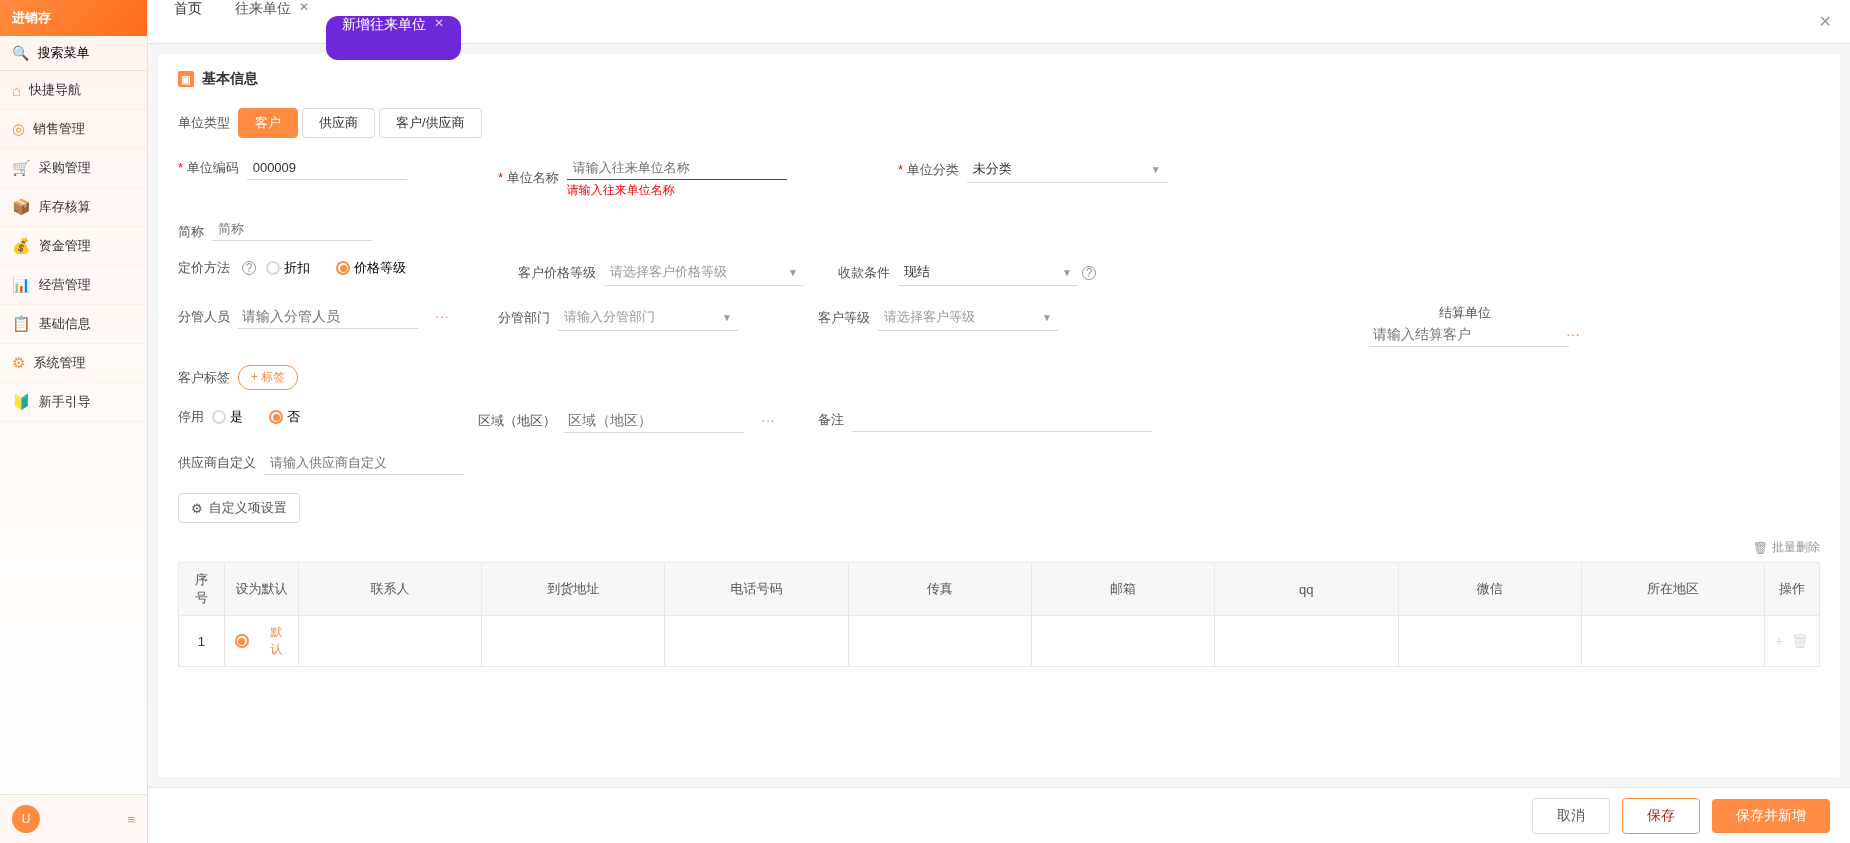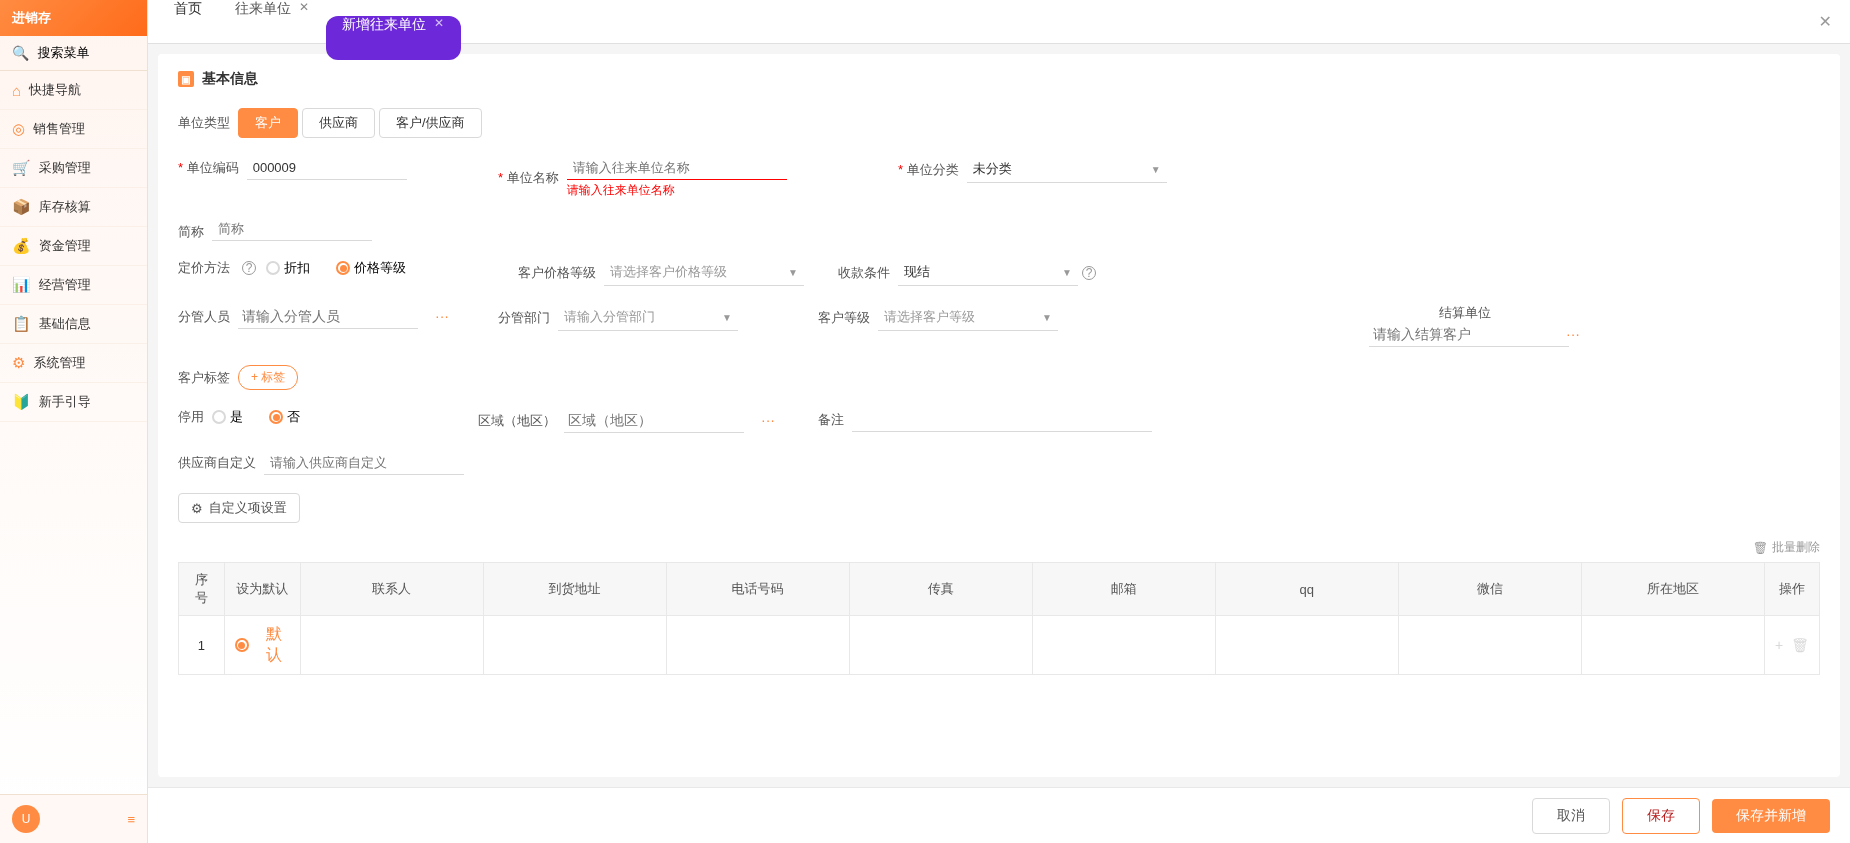--- a/index.html
+++ b/index.html
@@ -630,21 +630,21 @@
             <th>所在地区</th>
             <th>操作</th>
           </tr>
         </thead>
         <tbody>
           <tr>
             <td>1</td>
             <td>
               <div class="radio-item" style="justify-content:center;">
                 <div class="radio-circle checked"></div>
-                <span style="margin-left:6px; color:#ff8c42; font-size:16px;">默认</span>
+                <span style="margin-left:12px; color:#ff8c42; font-size:12px;">默认</span>
               </div>
             </td>
             <td><input type="text" style="border: none; outline: none; width: 100%; font-size: 13px;"></td>
             <td><input type="text" style="border: none; outline: none; width: 100%; font-size: 13px;"></td>
             <td><input type="text" style="border: none; outline: none; width: 100%; font-size: 13px;"></td>
             <td><input type="text" style="border: none; outline: none; width: 100%; font-size: 13px;"></td>
             <td><input type="text" style="border: none; outline: none; width: 100%; font-size: 13px;"></td>
             <td><input type="text" style="border: none; outline: none; width: 100%; font-size: 13px;"></td>
             <td><input type="text" style="border: none; outline: none; width: 100%; font-size: 13px;"></td>
             <td><input type="text" style="border: none; outline: none; width: 100%; font-size: 13px;"></td>

